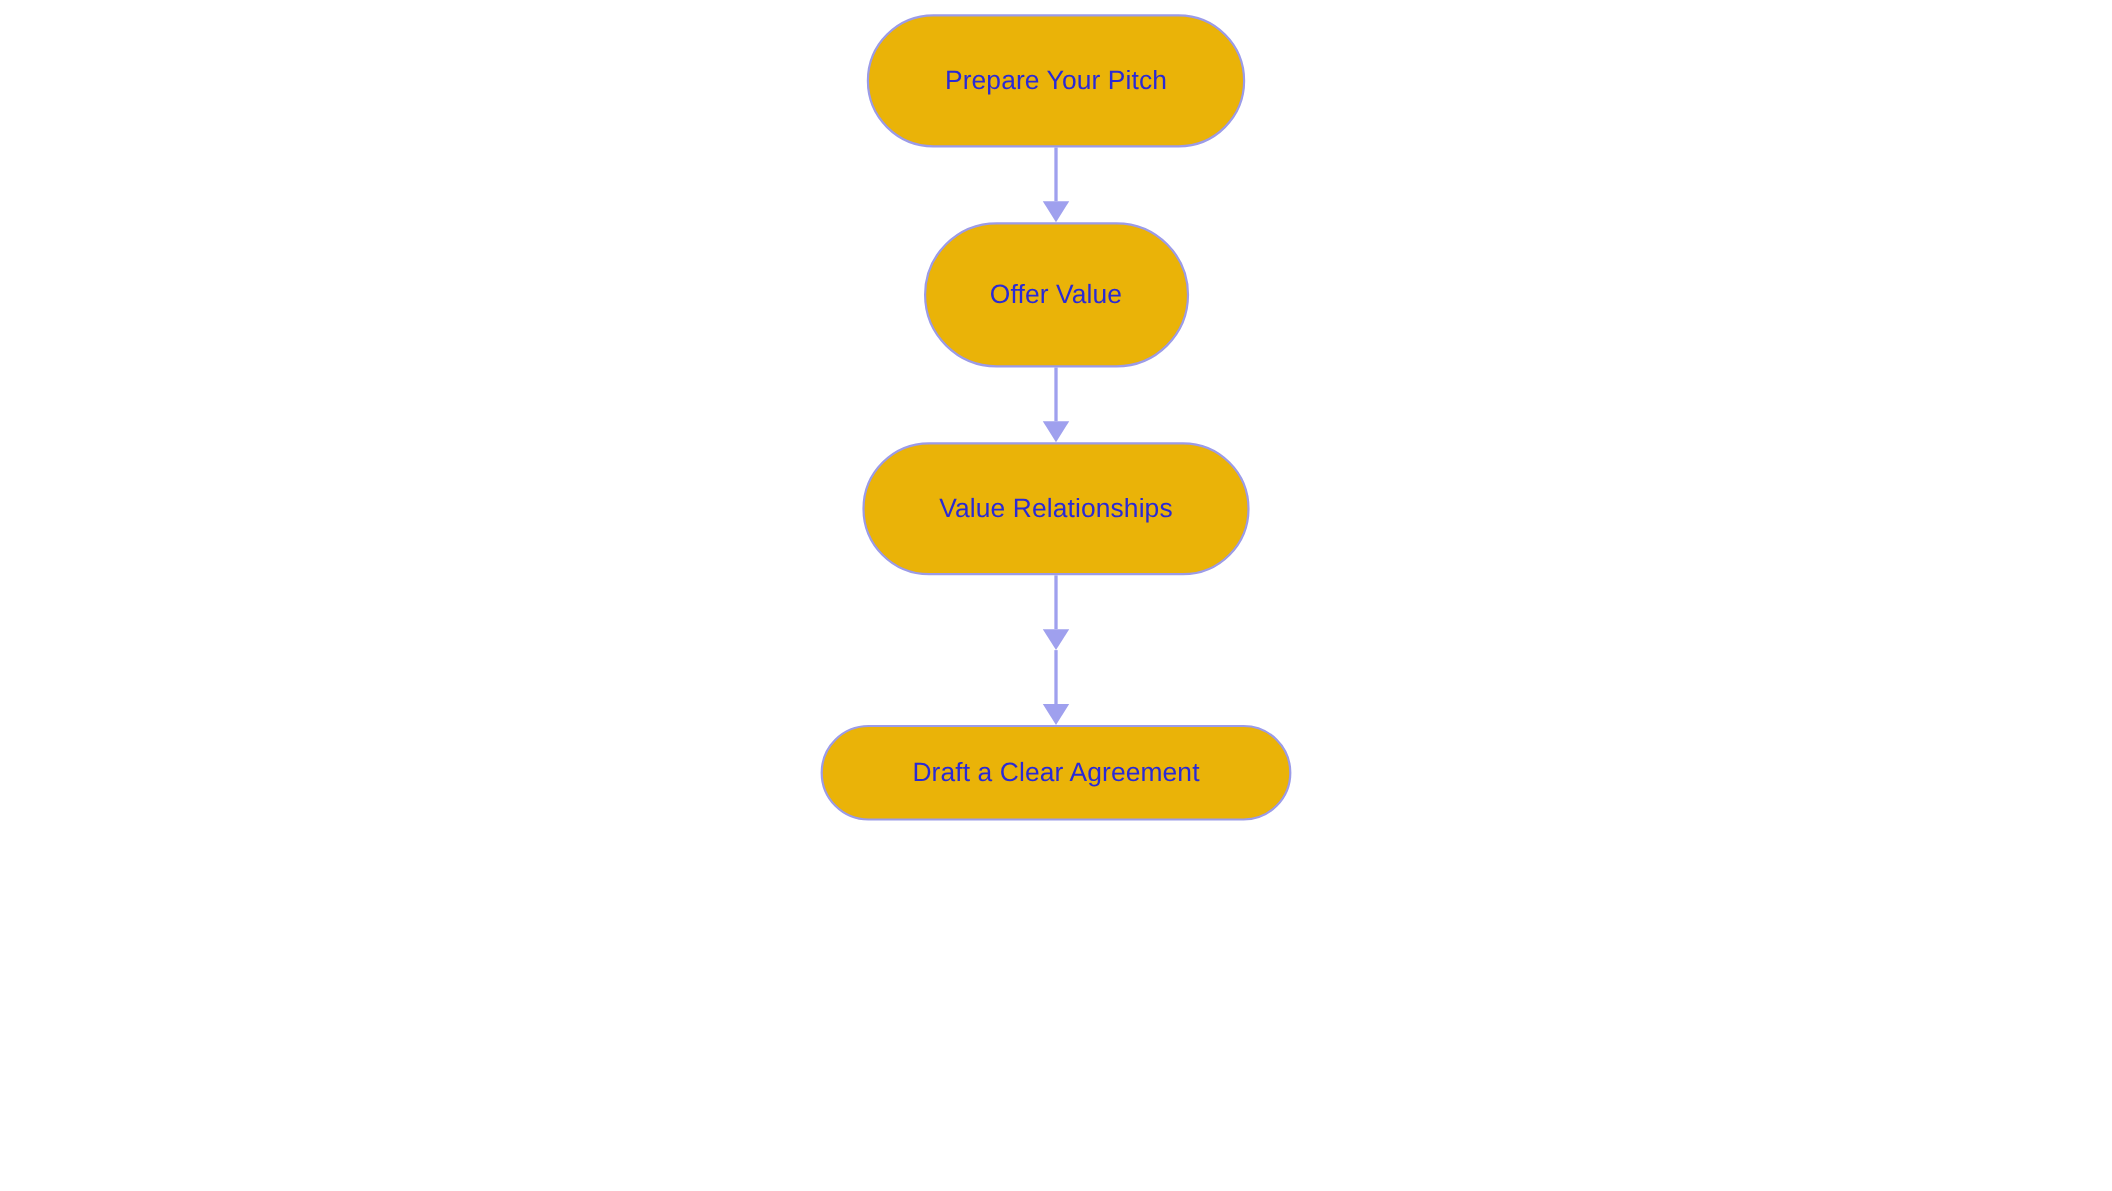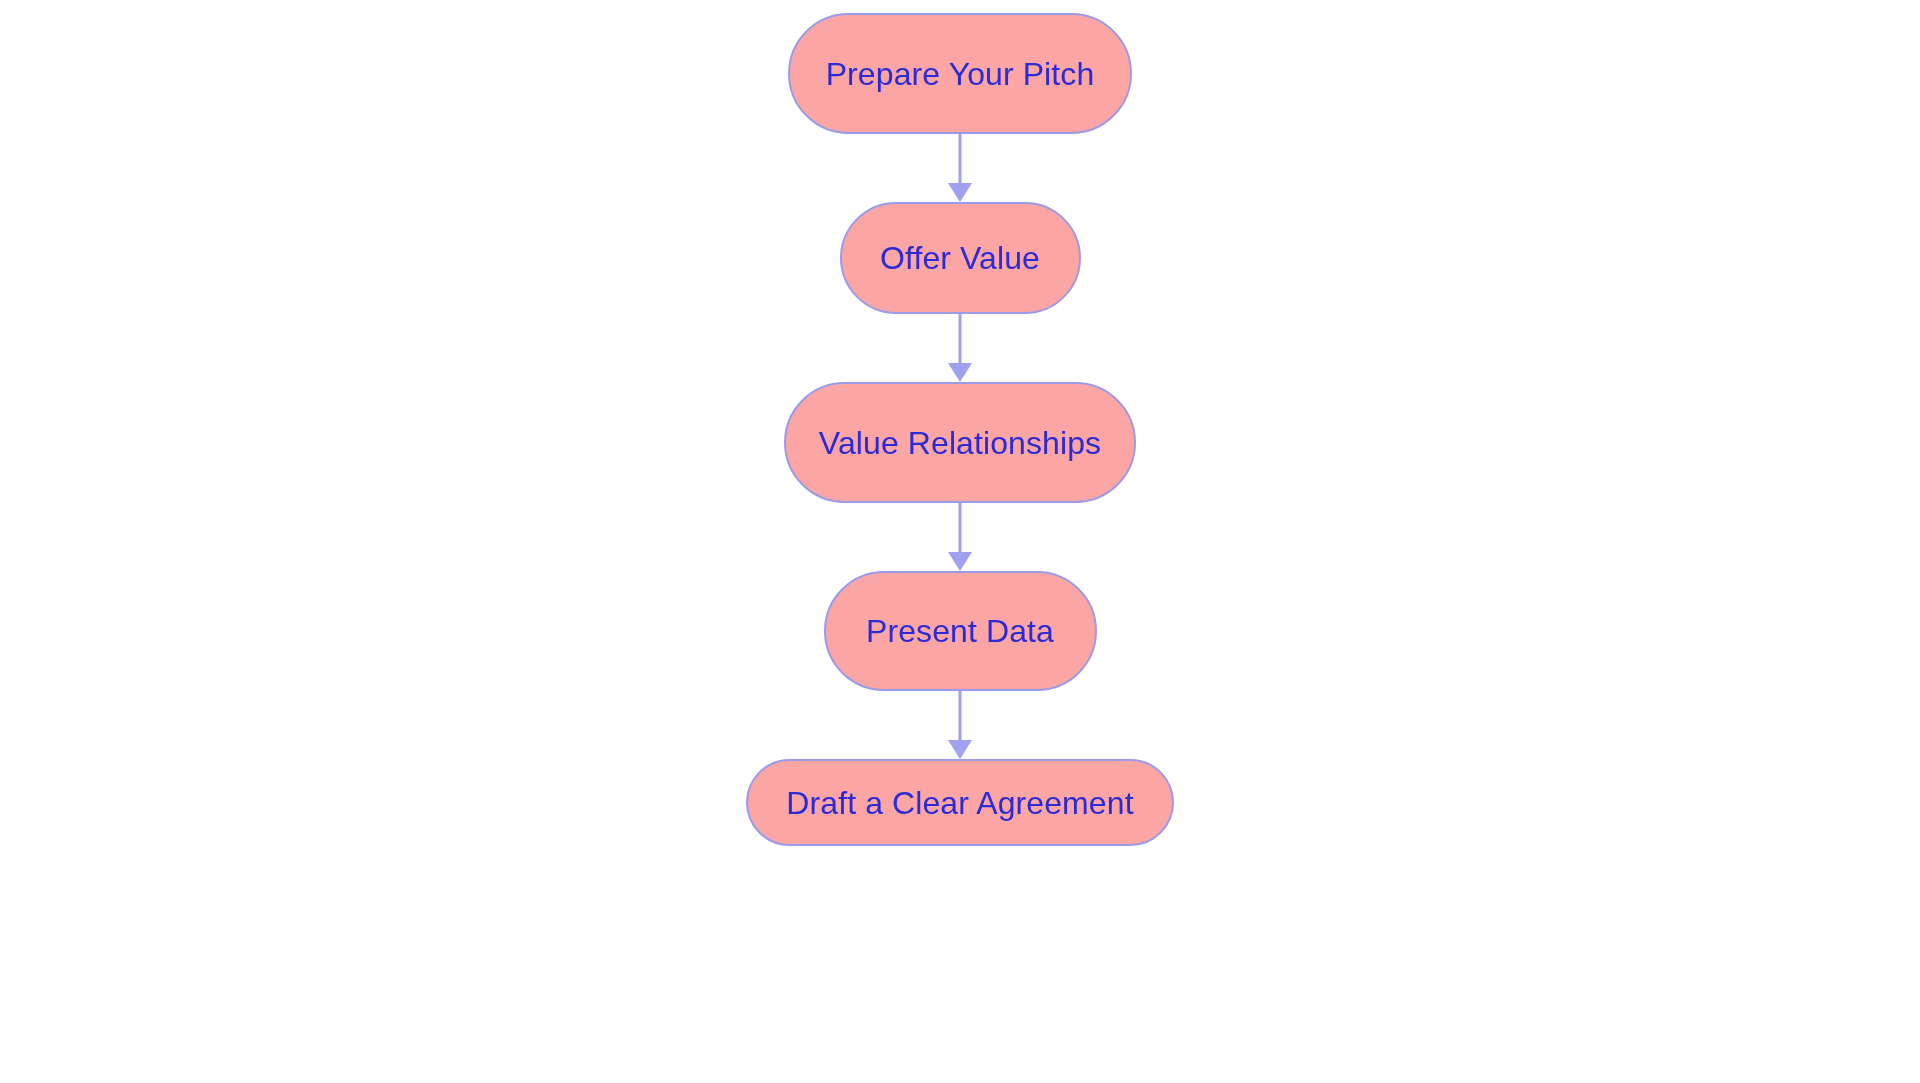--- a/index.html
+++ b/index.html
@@ -29,38 +29,38 @@
     width: 1920px;
     height: 1083px;
     display: flex;
     flex-direction: column;
     align-items: center;
     justify-content: flex-start;
   }
 
   .node {
     box-sizing: border-box;
-    background: #fca5a5;
+    background: #eab308;
     border: 2px solid #9b9be8;
     border-radius: 999px;
     color: #2a2ad6;
     display: flex;
     align-items: center;
     justify-content: center;
     white-space: nowrap;
-    font-size: 32px;
+    font-size: 24px;
     font-weight: 400;
     letter-spacing: 0.1px;
     font-family: "Liberation Sans", sans-serif;
     line-height: 1;
   }
 
   
   .node-1 { width: 344px; height: 121px; margin-top: 13px; }
-  .node-2 { width: 241px; height: 112px; }
+  .node-2 { width: 241px; height: 132px; }
   .node-3 { width: 352px; height: 121px; }
   .node-4 { width: 273px; height: 120px; }
   .node-5 { width: 428px; height: 87px; }
 
   .connector {
     position: relative;
     width: 40px;
     height: 68px;
     flex: none;
   }
@@ -105,21 +105,20 @@
       <span class="head"></span>
     </div>
 
     <div class="node node-3">Value Relationships</div>
 
     <div class="connector">
       <span class="stem"></span>
       <span class="head"></span>
     </div>
 
-    <div class="node node-4">Present Data</div>
 
     <div class="connector">
       <span class="stem"></span>
       <span class="head"></span>
     </div>
 
     <div class="node node-5">Draft a Clear Agreement</div>
 
   </div>
 </div>

